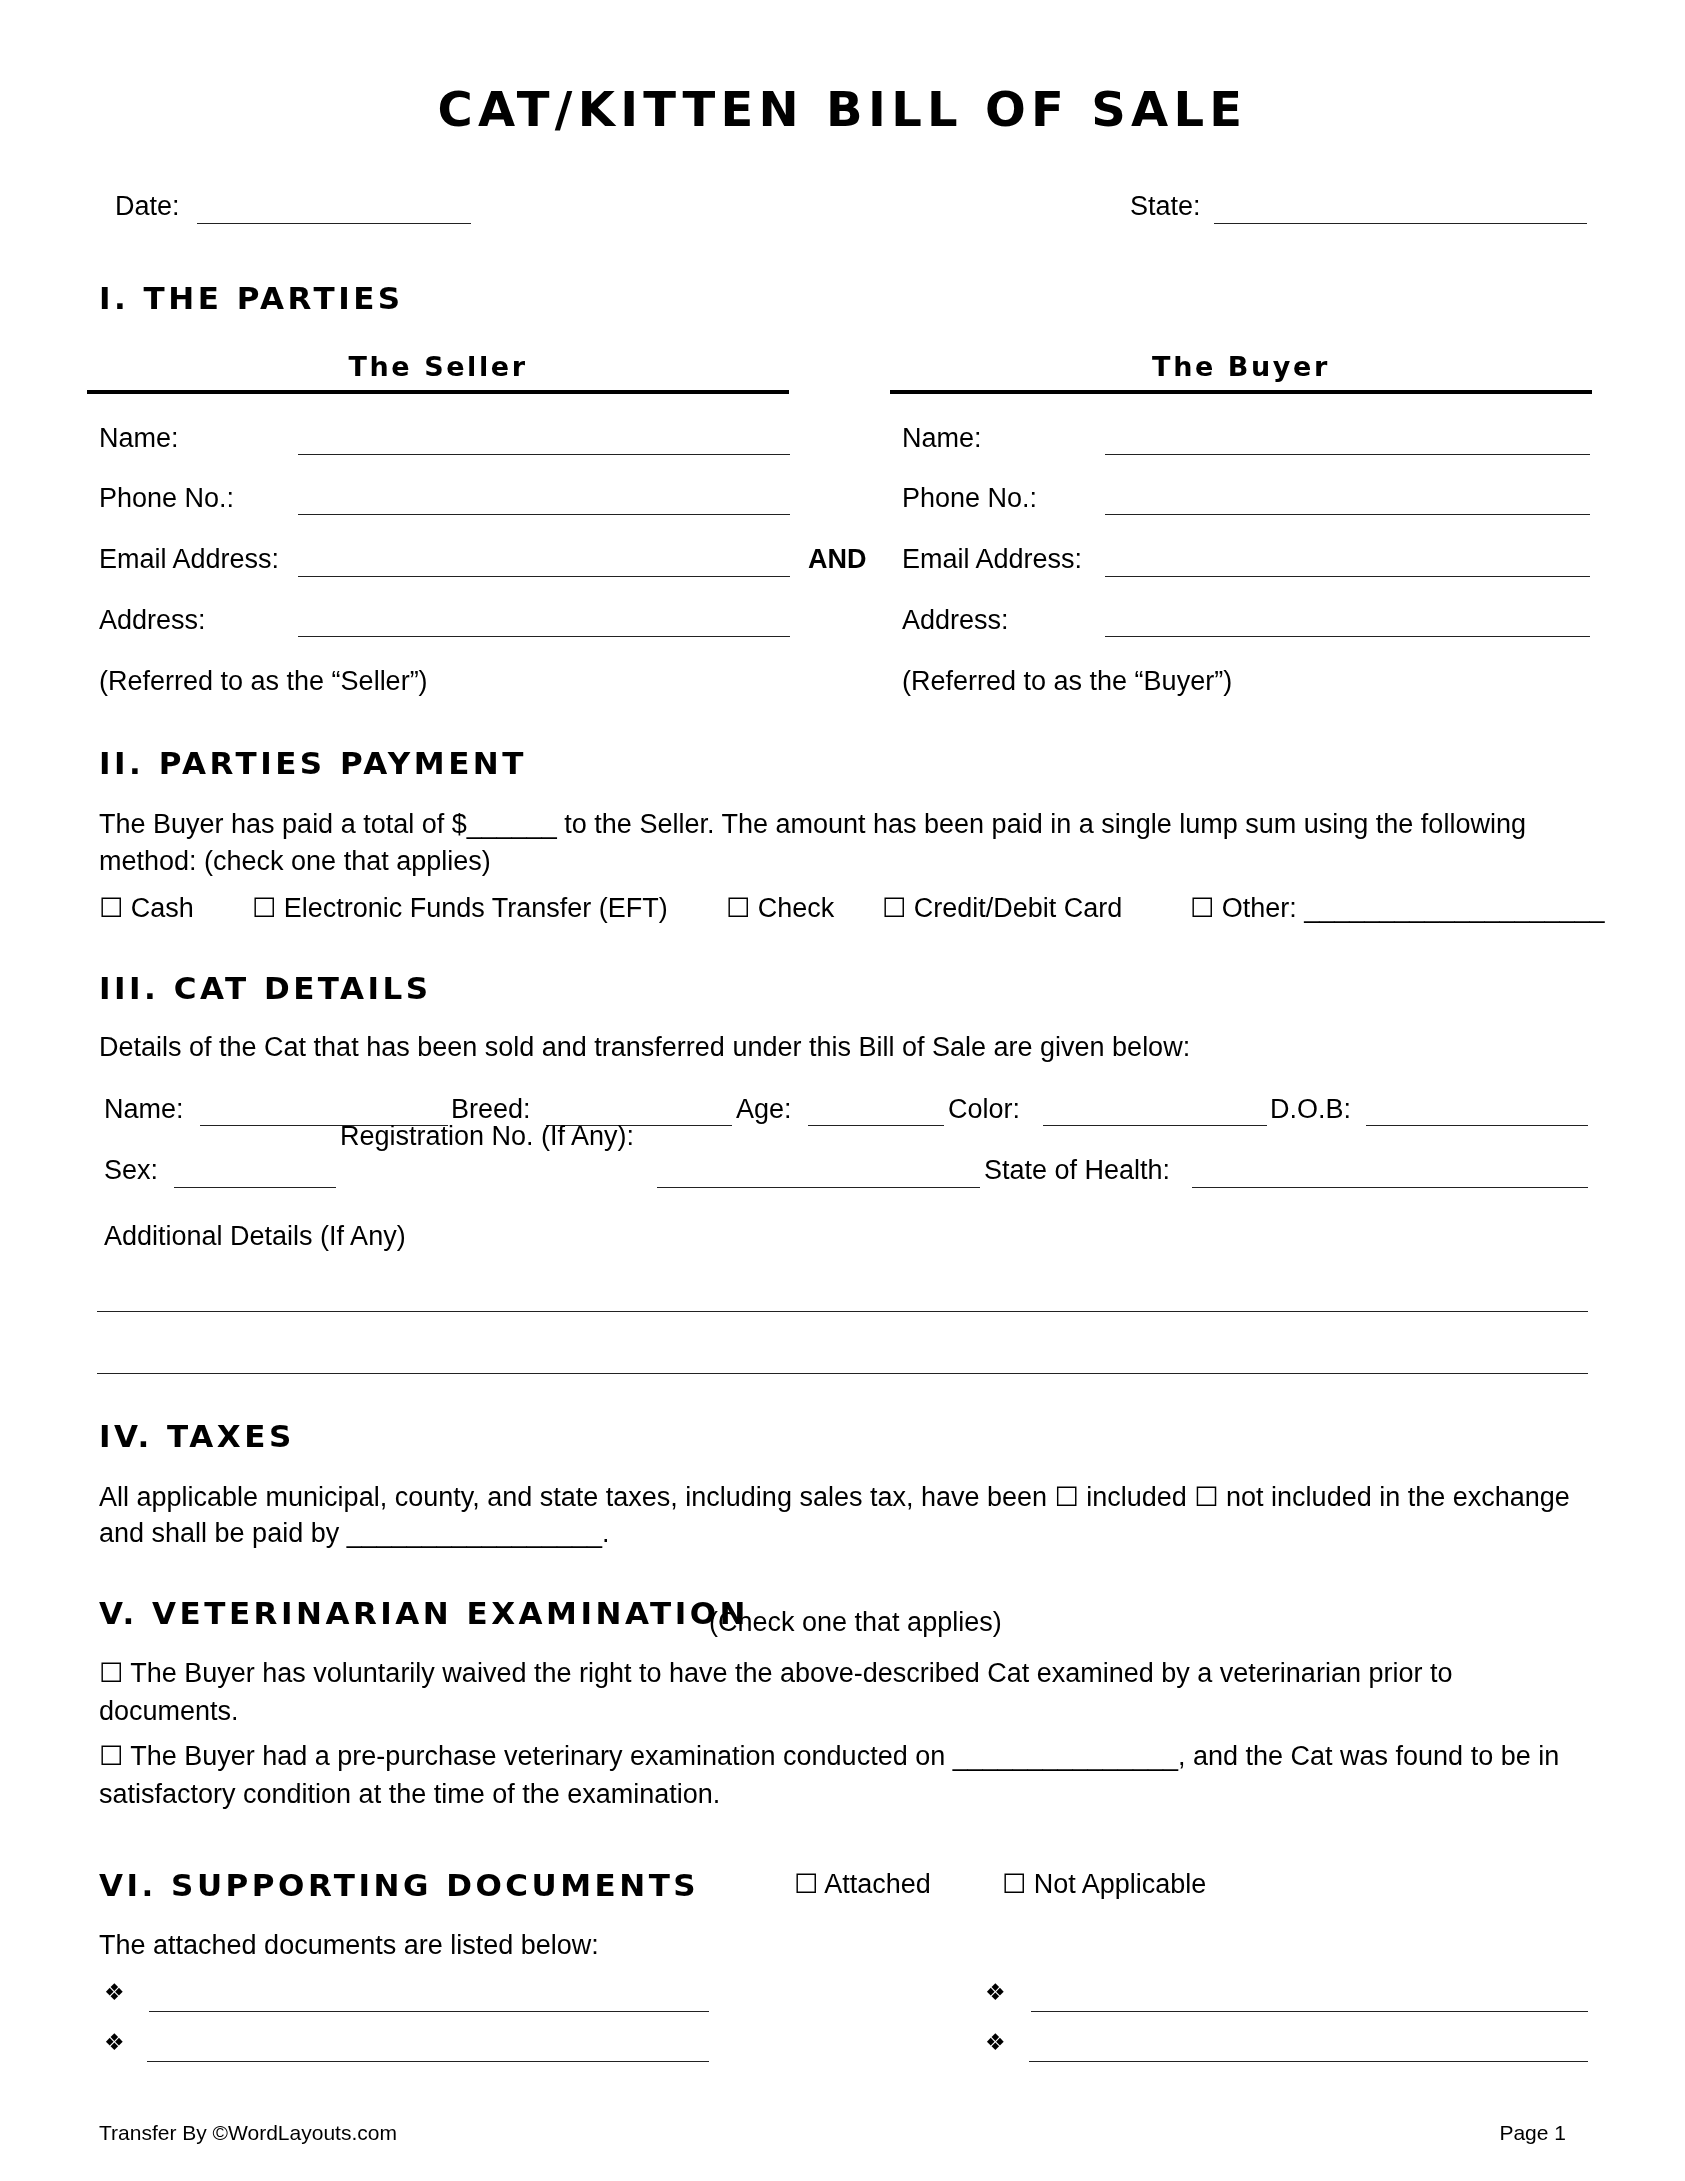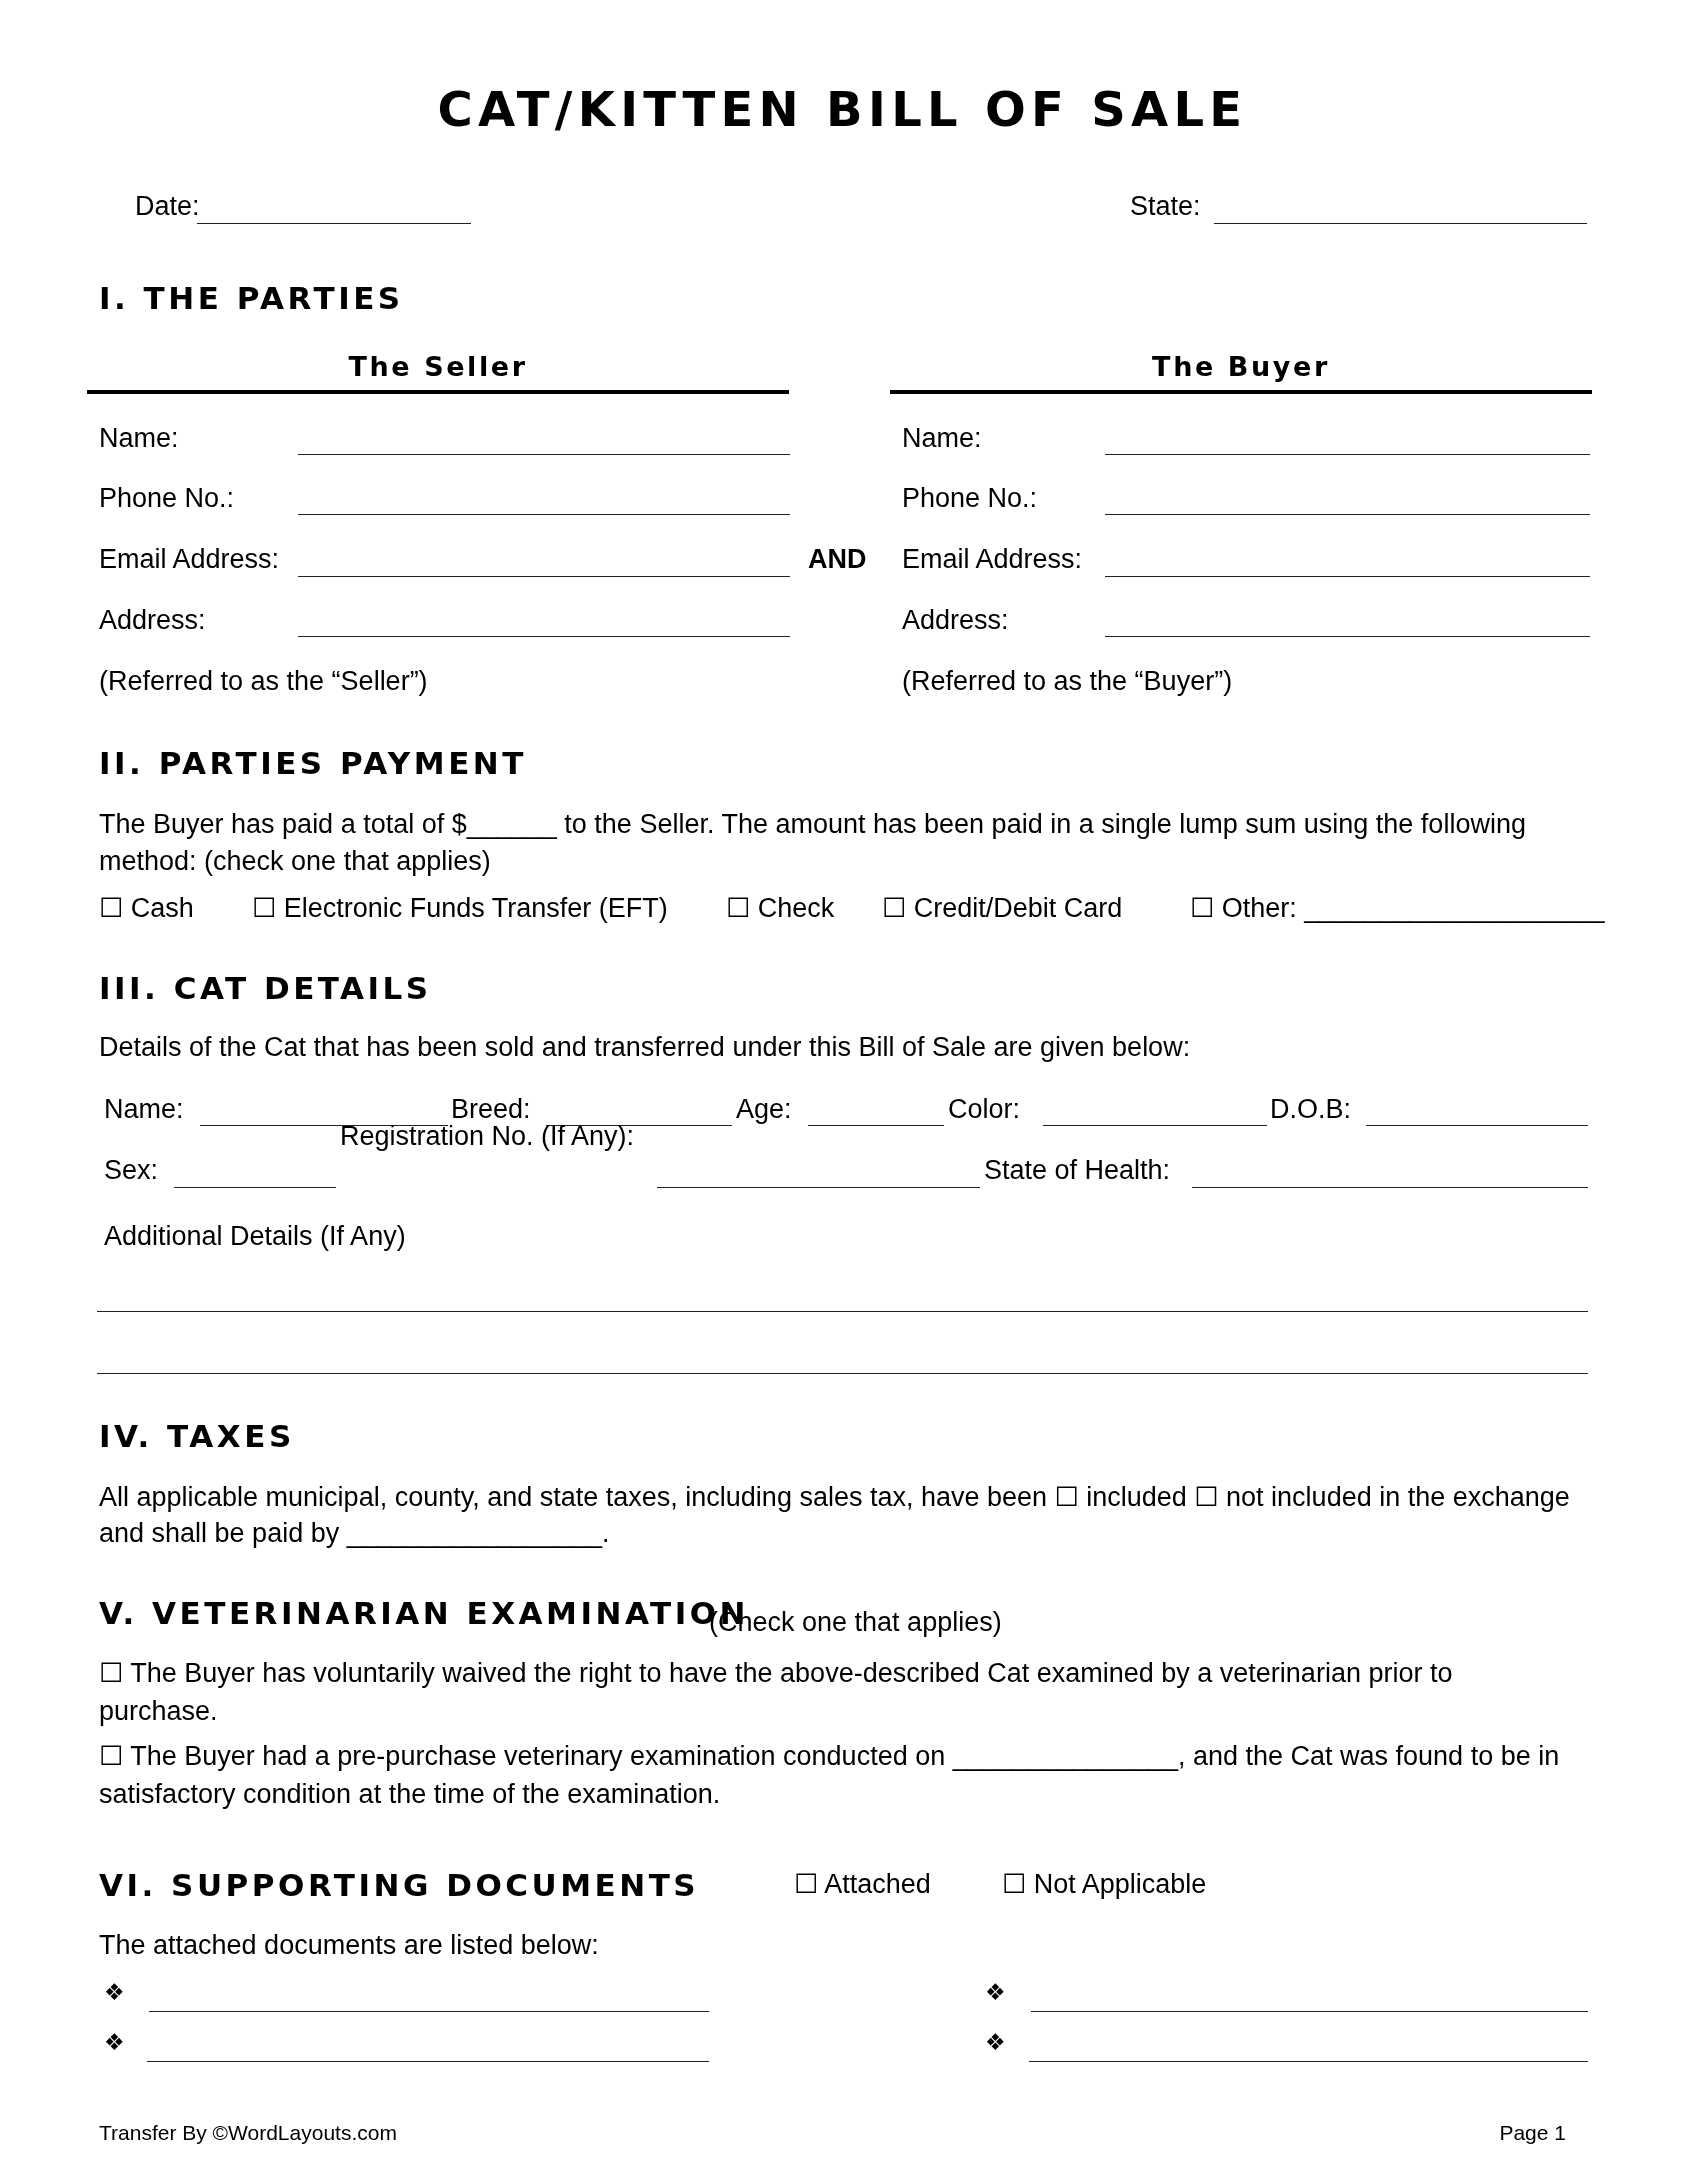--- a/index.html
+++ b/index.html
@@ -12,21 +12,21 @@
   .thick{position:absolute;height:0;border-bottom:4.4px solid #000;}
   .title{position:absolute;left:0;width:1685px;text-align:center;top:81px;
          font-family:"DejaVu Sans","Liberation Sans",sans-serif;font-weight:bold;font-size:48px;letter-spacing:5.3px;}
   .sub{font-family:"DejaVu Sans","Liberation Sans",sans-serif;font-weight:bold;font-size:27px;letter-spacing:2.6px;text-align:center;}
 </style>
 </head>
 <body>
 
 <div class="title">CAT/KITTEN BILL OF SALE</div>
 
-<div class="abs txt" style="left:115px;top:193px;margin-left:20px;">Date:</div>
+<div class="abs txt" style="left:115px;top:193px;">Date:</div>
 <div class="line" style="left:197px;top:223px;width:274px;"></div>
 <div class="abs txt" style="left:1130px;top:193px;">State:</div>
 <div class="line" style="left:1214px;top:223px;width:373px;"></div>
 
 <div class="abs h" style="left:99px;top:283px;">I. THE PARTIES</div>
 
 <div class="abs sub" style="left:87px;width:702px;top:351px;">The Seller</div>
 <div class="thick" style="left:87px;top:390px;width:702px;"></div>
 <div class="abs sub" style="left:890px;width:702px;top:351px;">The Buyer</div>
 <div class="thick" style="left:890px;top:390px;width:702px;"></div>
@@ -87,21 +87,21 @@
 <div class="line" style="left:97px;top:1311px;width:1491px;"></div>
 <div class="line" style="left:97px;top:1373px;width:1491px;"></div>
 
 <div class="abs h" style="left:99px;top:1421px;">IV.  TAXES</div>
 <div class="abs txt" style="left:99px;top:1484px;">All applicable municipal, county, and state taxes, including sales tax, have been ☐ included ☐ not included in the exchange</div>
 <div class="abs txt" style="left:99px;top:1520px;">and shall be paid by _________________.</div>
 
 <div class="abs h" style="left:99px;top:1598px;">V.  VETERINARIAN EXAMINATION</div>
 <div class="abs txt" style="left:709px;top:1601px;margin-top:8px;">(Check one that applies)</div>
 <div class="abs txt" style="left:99px;top:1660px;">☐ The Buyer has voluntarily waived the right to have the above-described Cat examined by a veterinarian prior to</div>
-<div class="abs txt" style="left:99px;top:1698px;">purchase.</div>
+<div class="abs txt" style="left:99px;top:1698px;">documents.</div>
 <div class="abs txt" style="left:99px;top:1743px;">☐ The Buyer had a pre-purchase veterinary examination conducted on _______________, and the Cat was found to be in</div>
 <div class="abs txt" style="left:99px;top:1781px;">satisfactory condition at the time of the examination.</div>
 
 <div class="abs h" style="left:99px;top:1870px;">VI.  SUPPORTING DOCUMENTS</div>
 <div class="abs txt" style="left:794px;top:1871px;">☐ Attached</div>
 <div class="abs txt" style="left:1002px;top:1871px;">☐ Not Applicable</div>
 <div class="abs txt" style="left:99px;top:1932px;">The attached documents are listed below:</div>
 
 <div class="abs txt" style="left:104px;top:1981px;font-size:23px;">❖</div>
 <div class="line" style="left:149px;top:2011px;width:560px;"></div>

